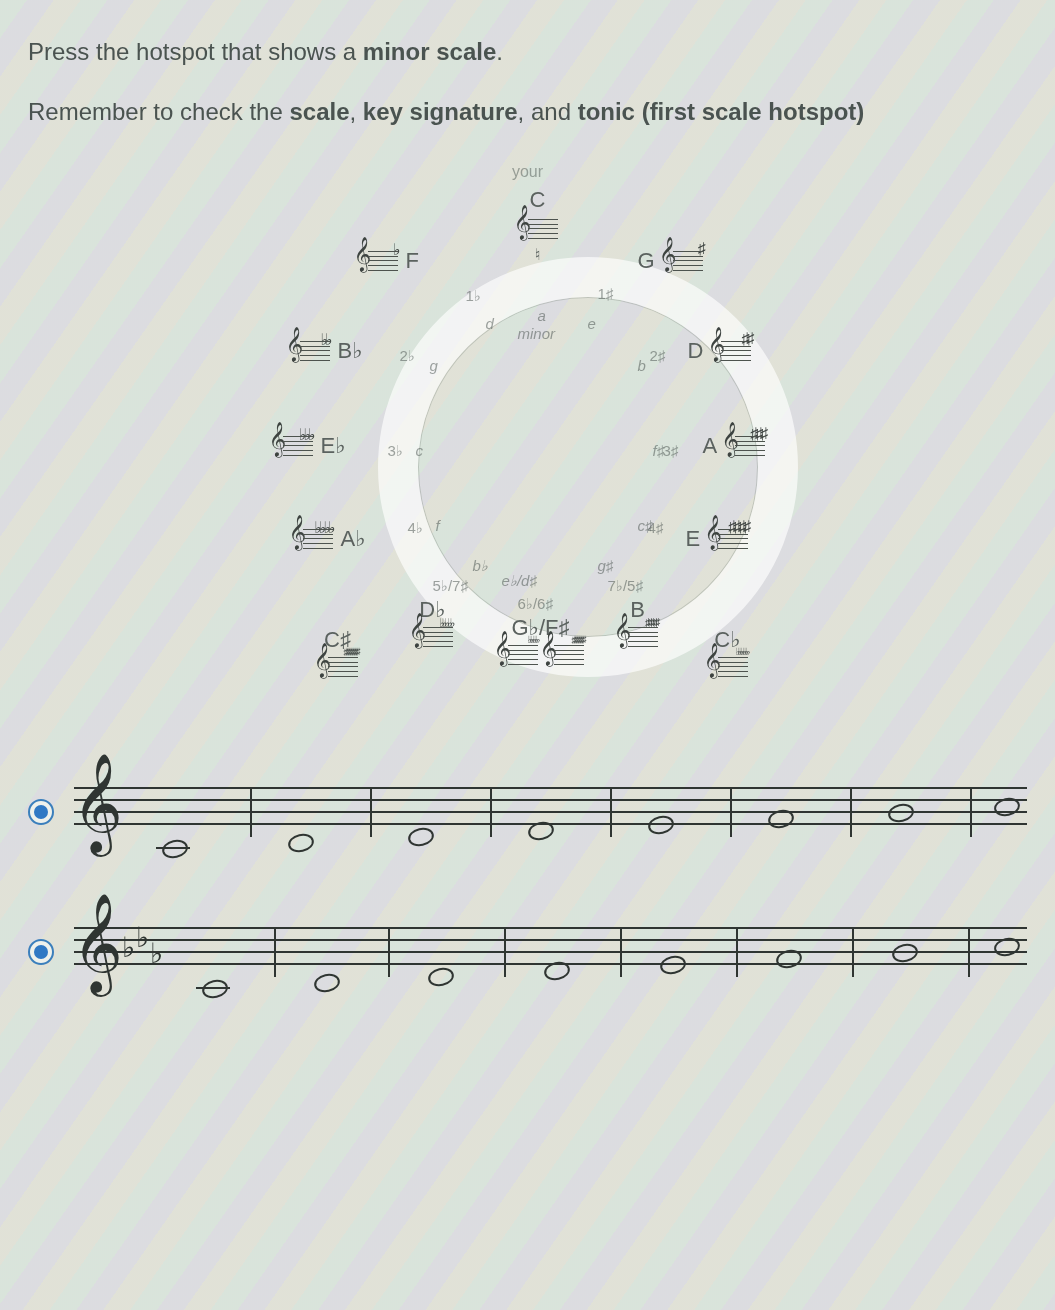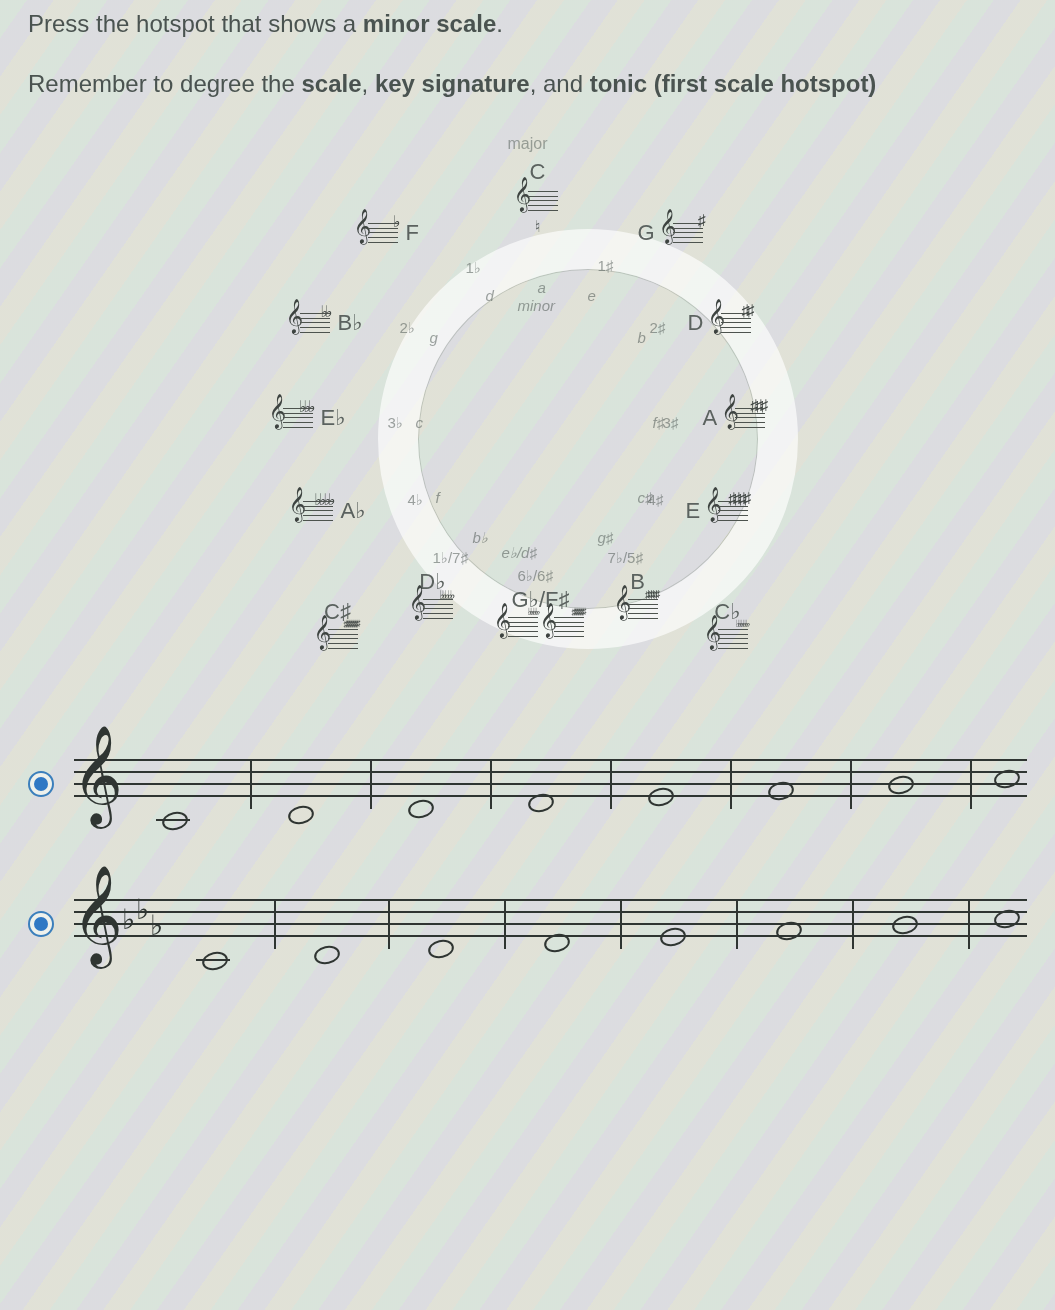--- a/index.html
+++ b/index.html
@@ -19,21 +19,21 @@
     inset: 0;
     background:
       repeating-linear-gradient(125deg,
         rgba(200,230,210,0.25) 0 22px,
         rgba(210,200,230,0.25) 22px 44px,
         rgba(230,220,190,0.22) 44px 66px);
     pointer-events: none;
   }
   .page {
     position: relative;
-    padding: 8px 28px;
+    padding: 36px 28px;
   }
   .instructions p {
     margin: 0 0 28px 0;
     font-size: 24px;
     line-height: 1.35;
   }
   .instructions strong { font-weight: 700; }
   
   .cof-wrap {
     position: relative;
@@ -173,26 +173,26 @@
 </style>
 </head>
 <body>
 
 <div class="page">
   <div class="instructions">
     <p>
       <span>Press the hotspot that shows a </span><strong>minor scale</strong><span>.</span>
     </p>
     <p>
-      <span>Remember to degree the </span><strong>scale</strong><span>, </span><strong>key signature</strong><span>, and </span><strong>tonic (first scale hotspot)</strong>
+      <span>Remember to check the </span><strong>scale</strong><span>, </span><strong>key signature</strong><span>, and </span><strong>tonic (first scale hotspot)</strong>
     </p>
   </div>
 
   <div class="cof-wrap">
-    <div class="cof-label-top">major</div>
+    <div class="cof-label-top">your</div>
     <div class="cof-ring"></div>
 
     <div class="cof-key" style="left:300px; top:30px; flex-direction:column; gap:2px;">
       <span>C</span>
       <span class="tiny-staff">
           <span class="tiny-clef">𝄞</span>
         </span>
       <span style="font-size:16px;">♮</span>
     </div>
 
@@ -261,21 +261,21 @@
 
     <div class="cof-key" style="left:468px; top:368px;">
       <span>E</span>
       <span class="tiny-staff">
           <span class="tiny-clef">𝄞</span>
           <span class="tiny-acc">♯♯♯♯</span>
         </span>
     </div>
     <div class="inner-label" style="left:430px; top:362px;">4♯</div>
 
-    <div class="inner-label" style="left:215px; top:420px;">1♭/7♯</div>
+    <div class="inner-label" style="left:215px; top:420px;">5♭/7♯</div>
     <div class="inner-label" style="left:300px; top:438px;text-align:right;">6♭/6♯</div>
     <div class="inner-label" style="left:390px; top:420px;">7♭/5♯</div>
     <div class="cof-key" style="left:195px; top:440px; flex-direction:column; gap:0;">
       <span>D♭</span>
       <span class="tiny-staff">
           <span class="tiny-clef">𝄞</span>
           <span class="tiny-acc" style="font-size:12px;">♭♭♭♭♭</span>
         </span>
     </div>
     <div class="cof-key" style="left:100px; top:470px; flex-direction:column; gap:0;">

